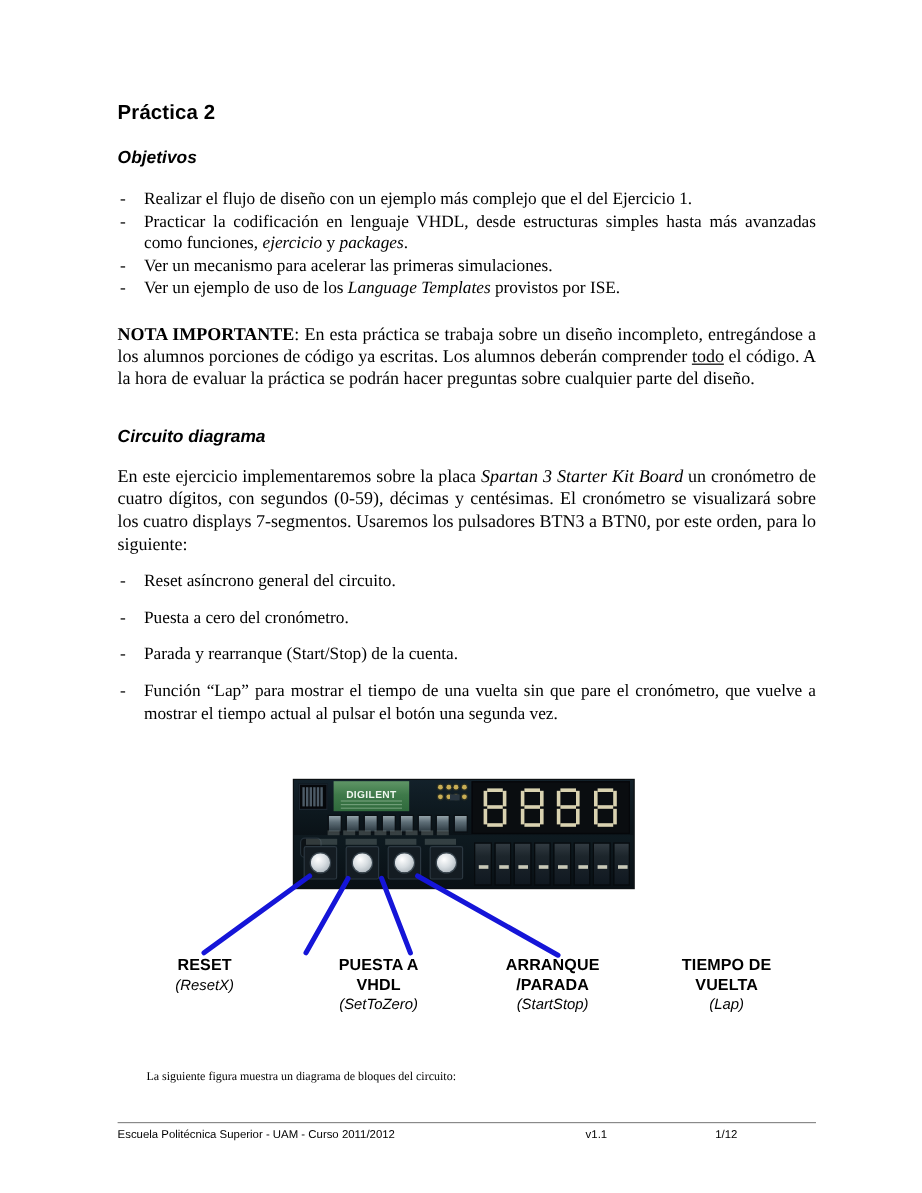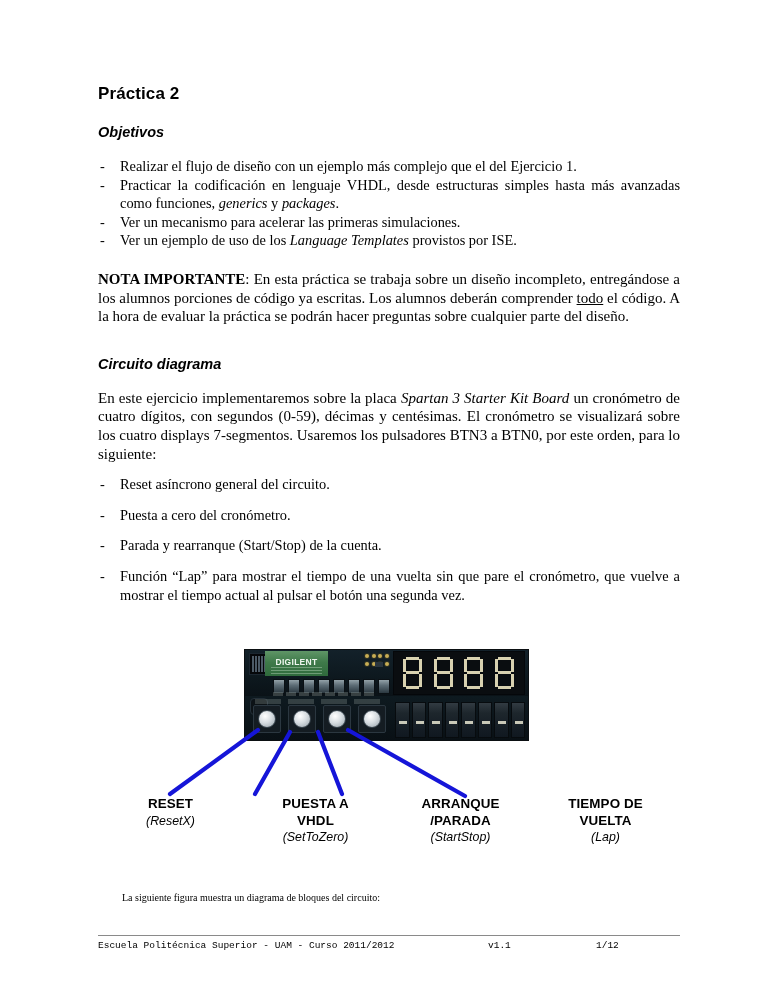--- a/index.html
+++ b/index.html
@@ -167,21 +167,21 @@
     position: absolute;
     left: 5px; top: 48px;
     width: 16px; height: 15px;
     border-radius: 4px;
     background: #0c1216;
     border: 1px solid #232f38;
   }
   
   .sticker {
     position: absolute;
-    left: 20px; top: 1px;
+    left: 33px; top: 1px;
     width: 63px; height: 25px;
     background: linear-gradient(180deg,#5f9566 0%, #3f7a4a 45%, #2f6a3c 100%);
   }
   .sticker .brand {
     position: absolute;
     left: 0; right: 0;
     top: 6px;
     text-align: center;
     font-family: "Liberation Sans", sans-serif;
     font-size: 8.5px;
@@ -378,21 +378,21 @@
   }
 
   
   .footer {
     position: absolute;
     left: 98px;
     top: 935px;
     width: 582px;
     border-top: 1px solid #8a8a8a;
     padding-top: 4px;
-    font-family: Liberation Mono, monospace;
+    font-family: Liberation Sans, sans-serif;
     font-size: 9.5px;
   }
   .footer .row {
     position: relative;
     height: 14px;
   }
   .footer .f-left   { position: absolute; left: 0; top: 0; }
   .footer .f-mid    { position: absolute; left: 390px; top: 0; }
   .footer .f-right  { position: absolute; left: 498px; top: 0; }
 </style>
@@ -409,21 +409,21 @@
 
     <h3 class="section">Objetivos</h3>
 
     <ul class="dash-list">
       <li>
         <span class="dash">-</span>
         <span>Realizar el flujo de diseño con un ejemplo más complejo que el del Ejercicio 1.</span>
       </li>
       <li>
         <span class="dash">-</span>
-        <span>Practicar la codificación en lenguaje VHDL, desde estructuras simples hasta más avanzadas como funciones, </span><i class="it">generics</i><span> y </span><i class="it">packages</i><span>.</span>
+        <span>Practicar la codificación en lenguaje VHDL, desde estructuras simples hasta más avanzadas como funciones, </span><i class="it">ejercicio</i><span> y </span><i class="it">packages</i><span>.</span>
       </li>
       <li>
         <span class="dash">-</span>
         <span>Ver un mecanismo para acelerar las primeras simulaciones.</span>
       </li>
       <li>
         <span class="dash">-</span>
         <span>Ver un ejemplo de uso de los </span><i class="it">Language Templates</i><span> provistos por ISE.</span>
       </li>
     </ul>

